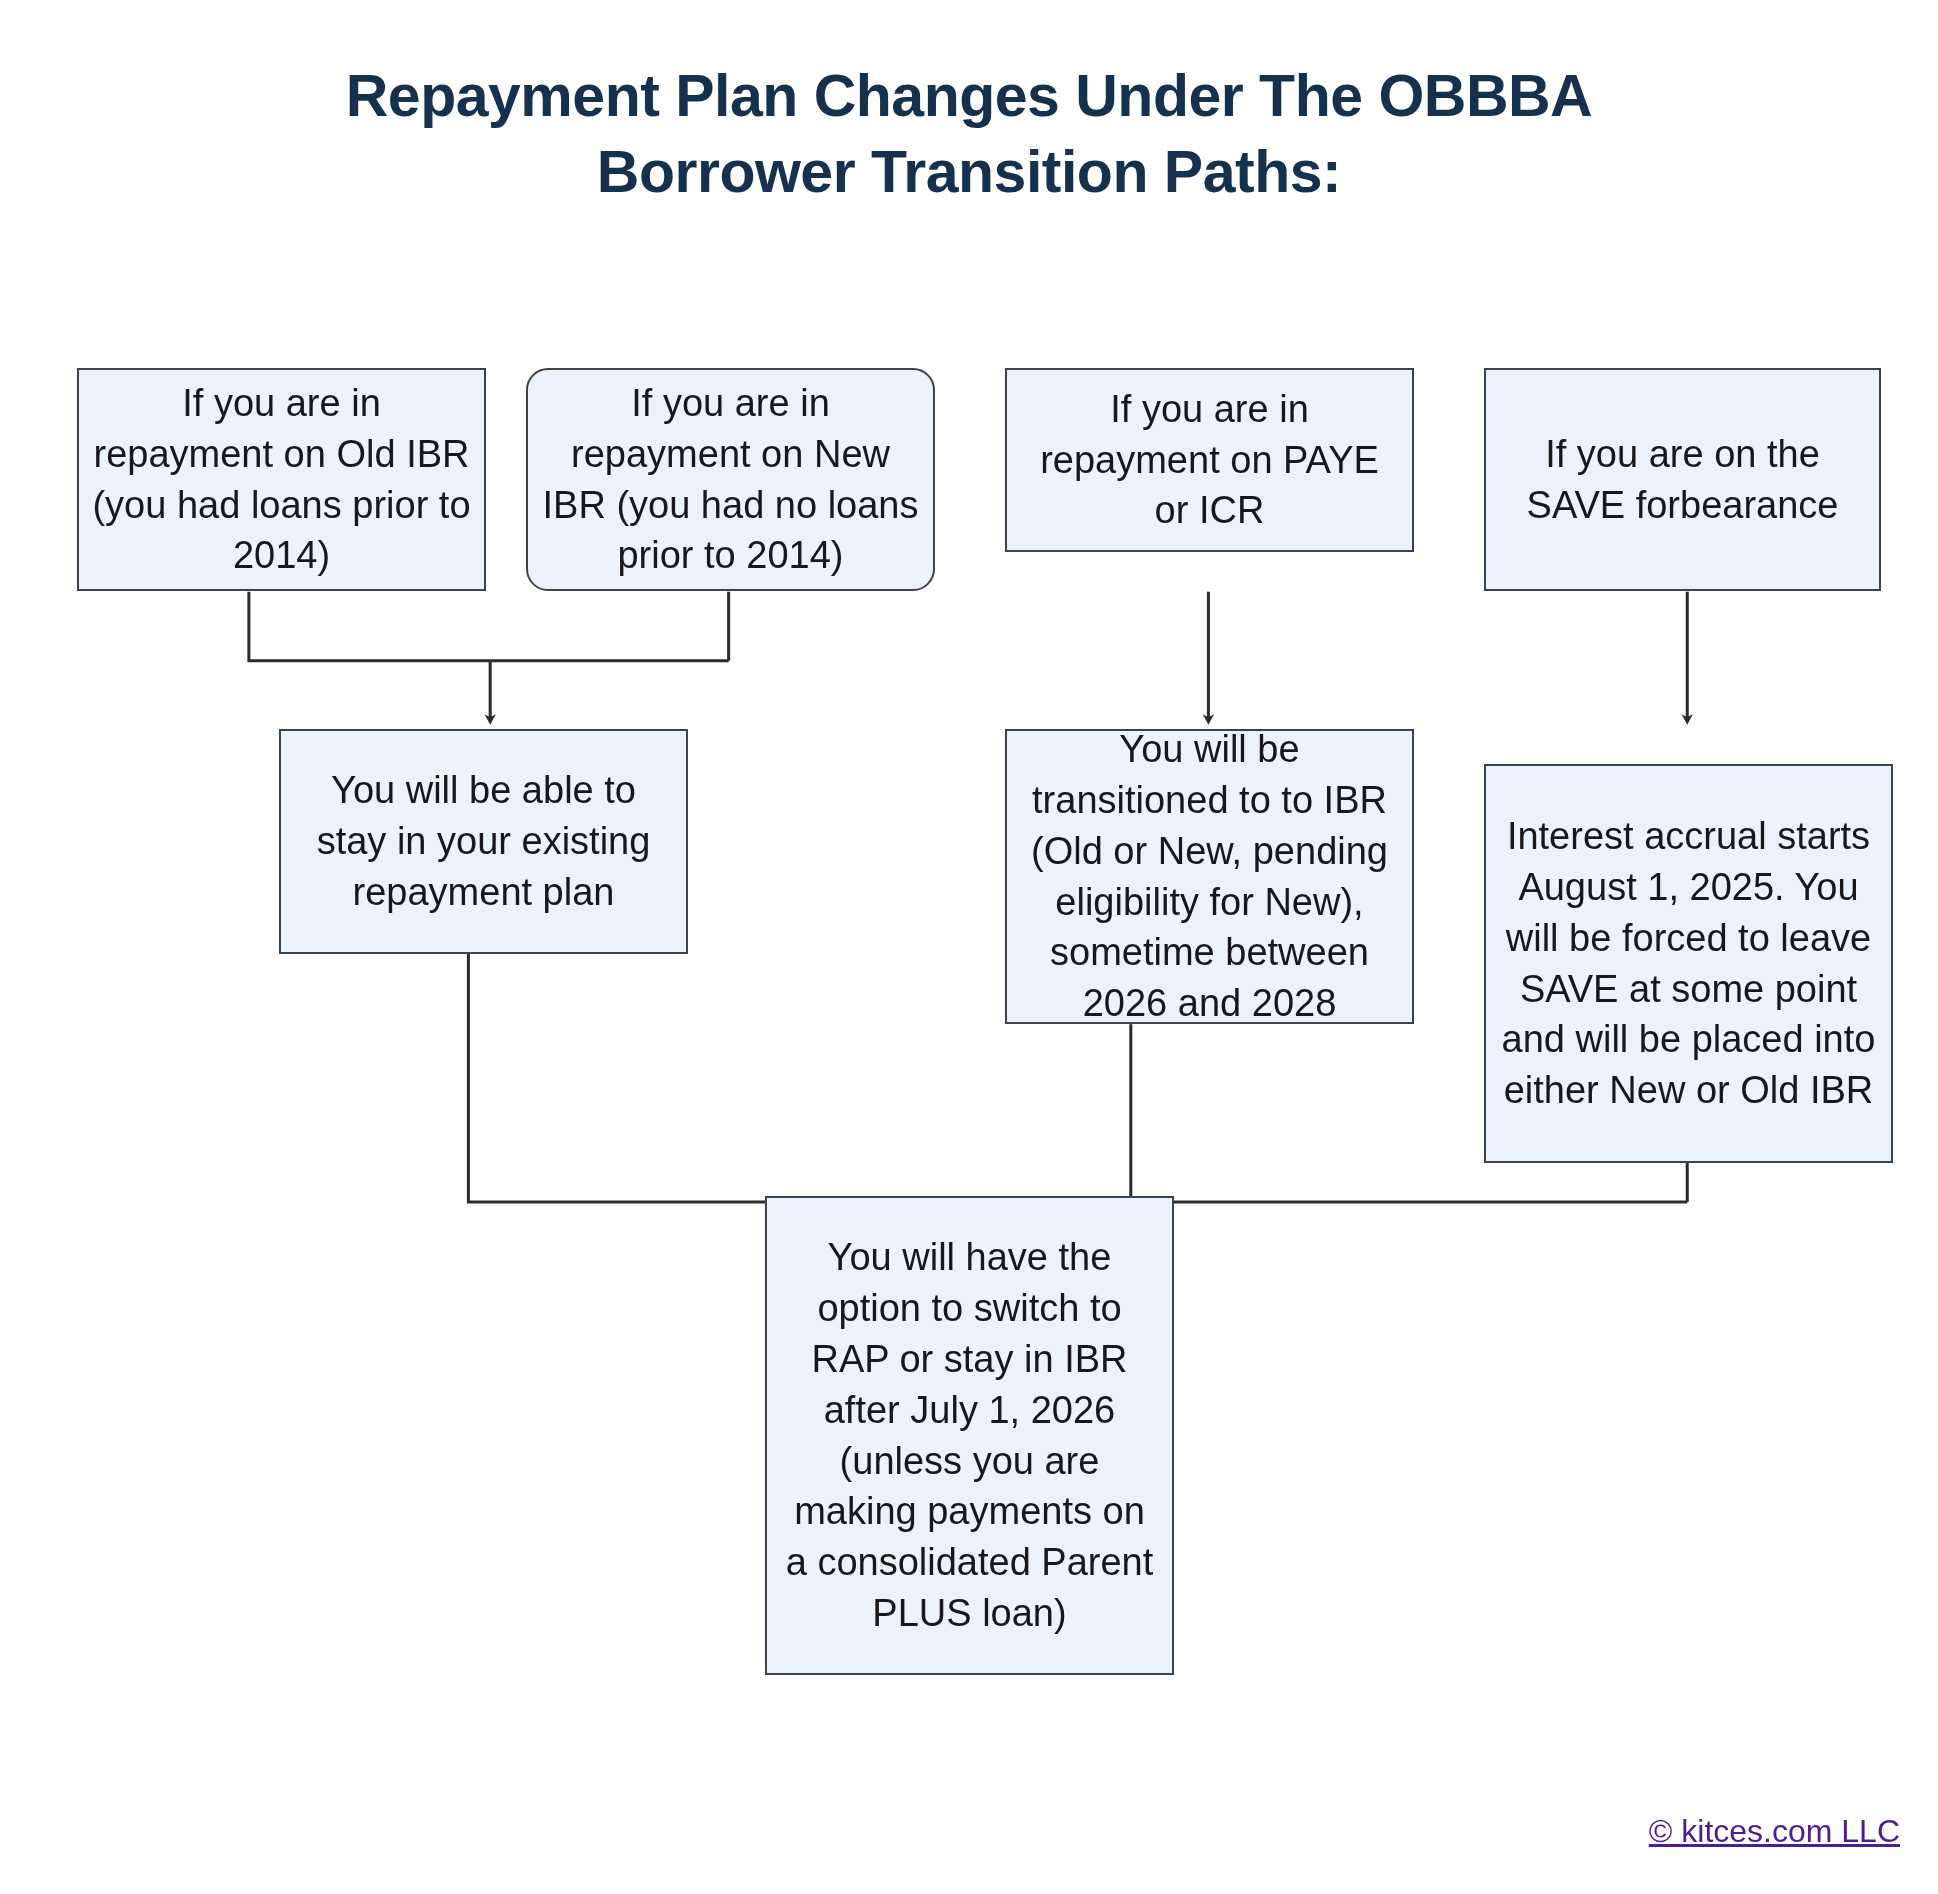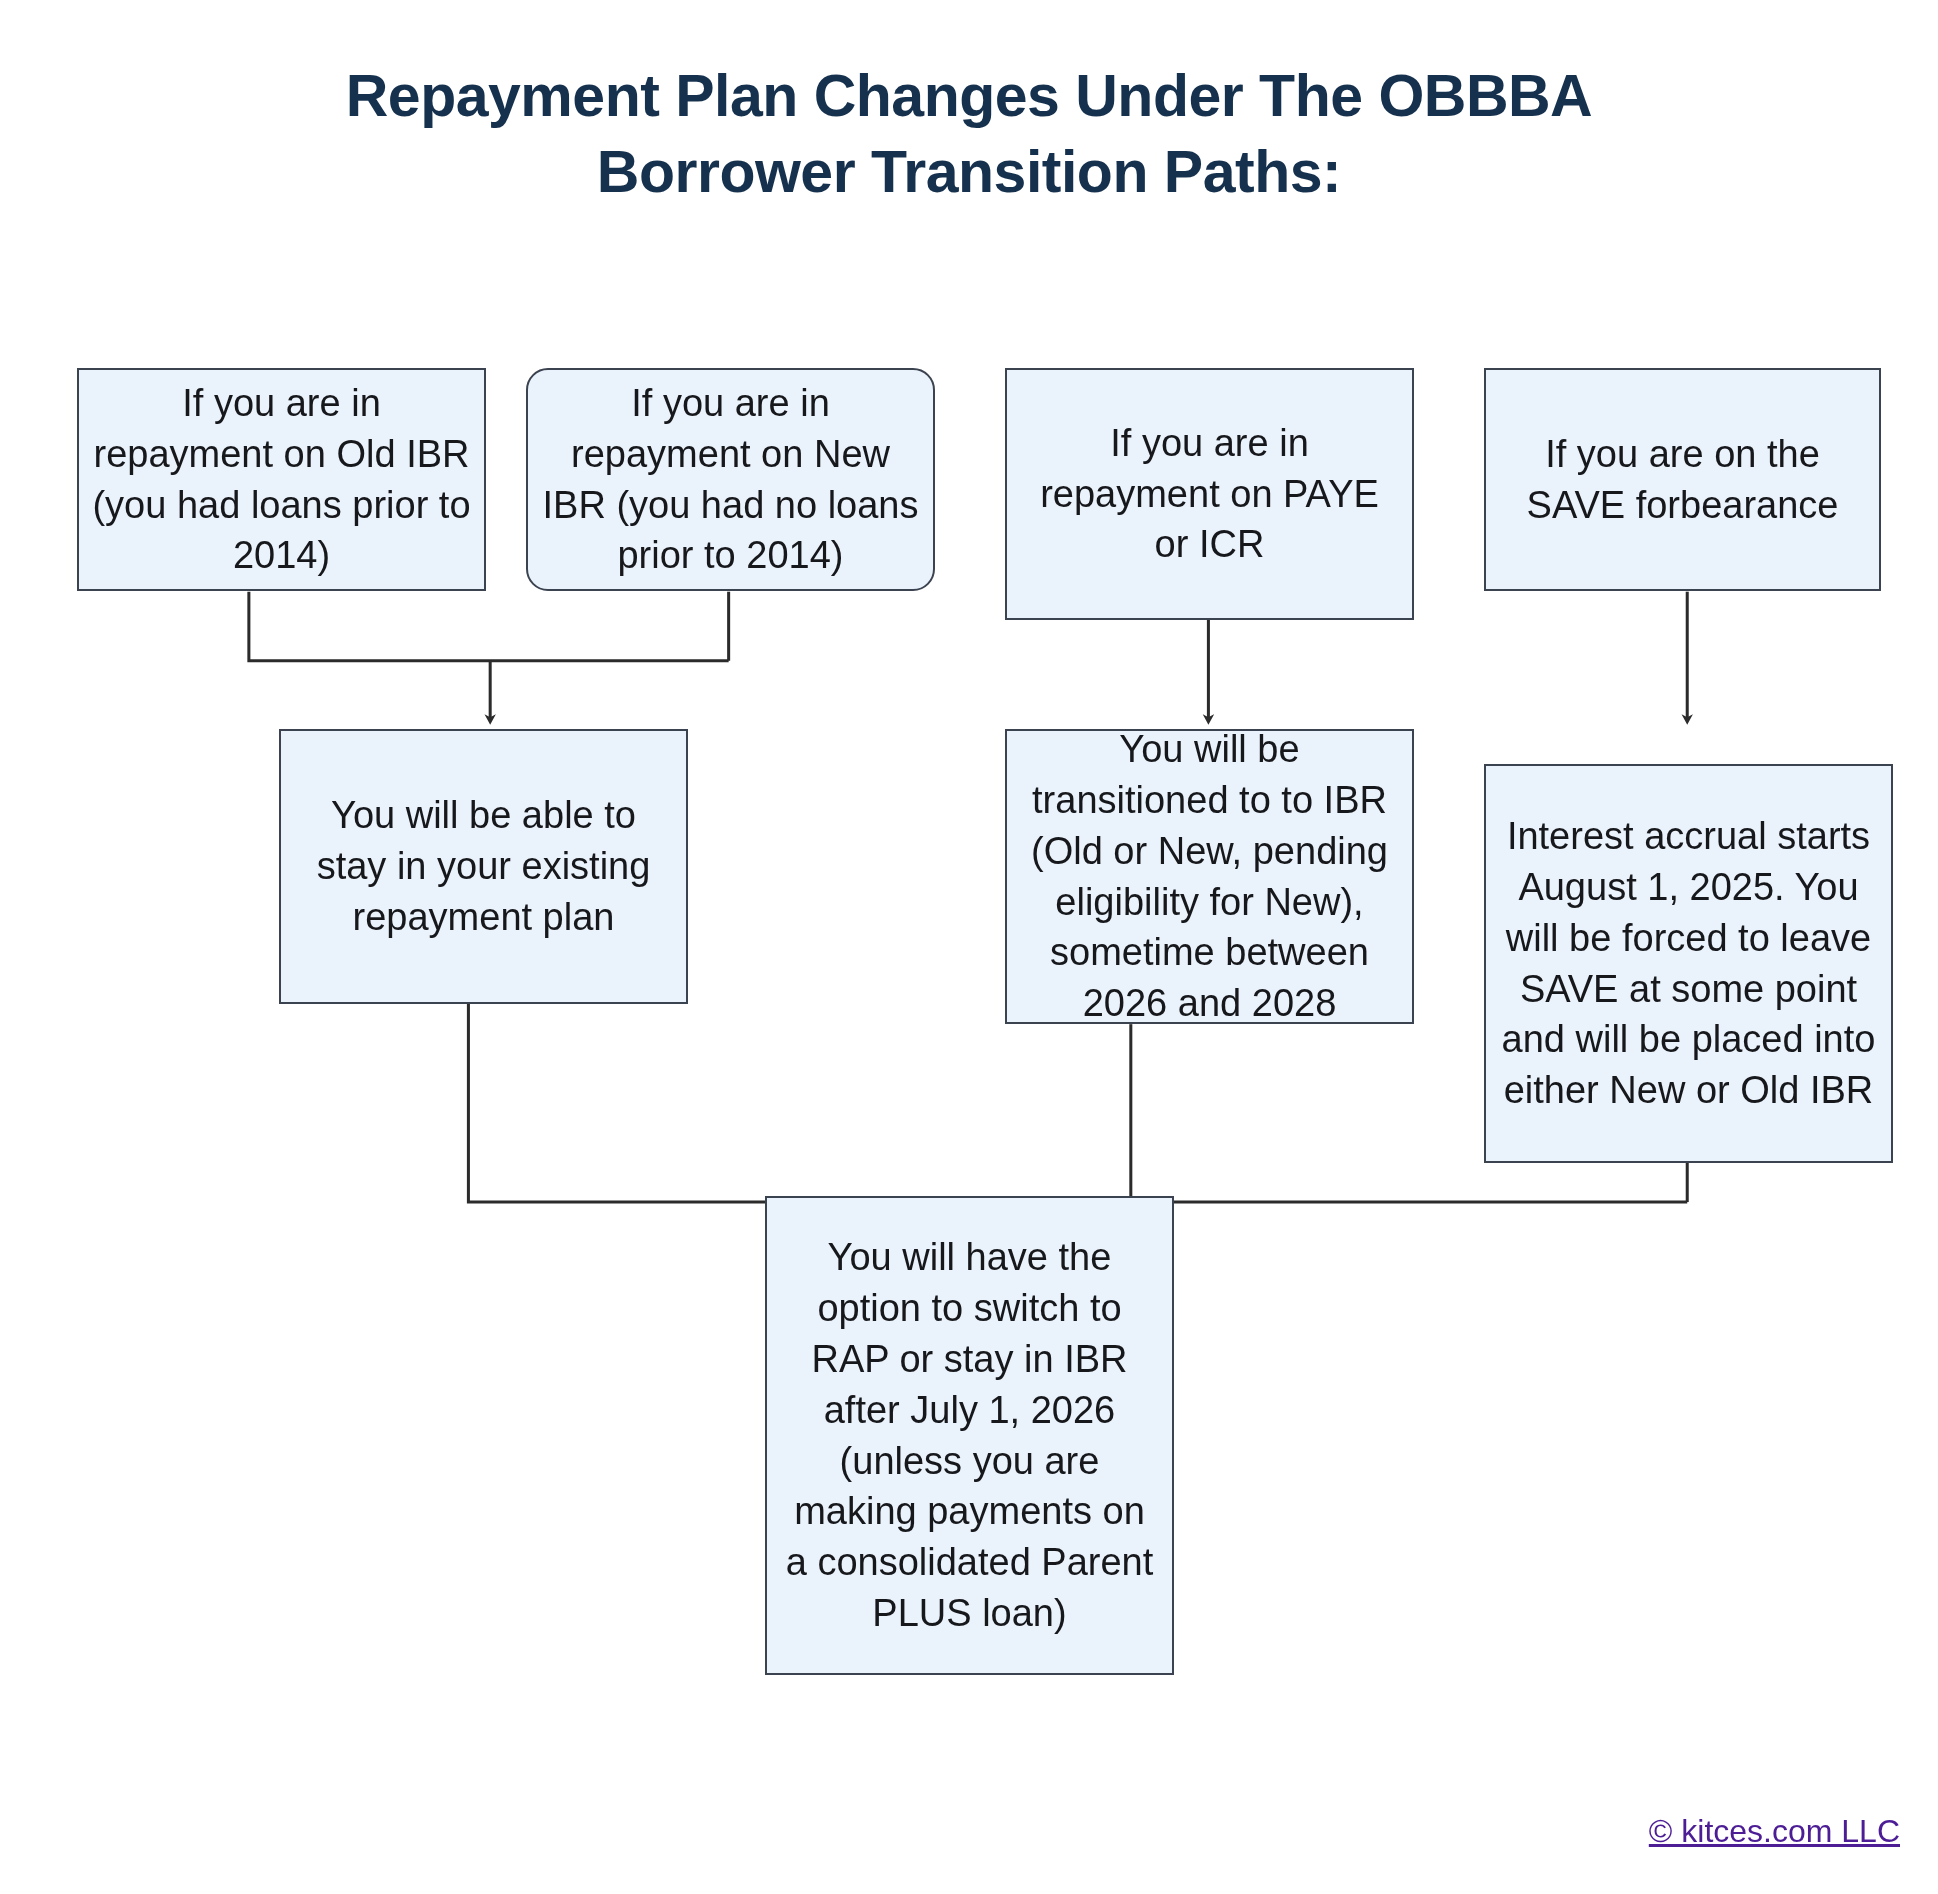--- a/index.html
+++ b/index.html
@@ -106,29 +106,29 @@
   </svg>
 
   <div class="node" style="left:45px; top:368px; width:409px; height:223px;margin-left:32px;">
     <span class="txt">If you are in repayment on Old IBR (you had loans prior to 2014)</span>
   </div>
 
   <div class="node" style="left:526px; top:368px; width:409px; height:223px;border-radius:22px;">
     <span class="txt">If you are in repayment on New IBR (you had no loans prior to 2014)</span>
   </div>
 
-  <div class="node" style="left:1005px; top:368px; width:409px; height:252px;">
+  <div class="node" style="left:1005px; top:368px; width:409px; height:184px;">
     <span class="txt">If you are in repayment on PAYE or ICR</span>
   </div>
 
   <div class="node" style="left:1484px; top:368px; width:397px; height:223px;">
     <span class="txt">If you are on the SAVE forbearance</span>
   </div>
 
-  <div class="node" style="left:279px; top:729px; width:409px; height:275px;">
+  <div class="node" style="left:279px; top:729px; width:409px; height:225px;">
     <span class="txt">You will be able to stay in your existing repayment plan</span>
   </div>
 
   <div class="node" style="left:1005px; top:729px; width:409px; height:295px;">
     <span class="txt">You will be transitioned to to IBR (Old or New, pending eligibility for New), sometime between 2026 and 2028</span>
   </div>
 
   <div class="node" style="left:1484px; top:764px; width:409px; height:399px;">
     <span class="txt">Interest accrual starts August 1, 2025. You will be forced to leave SAVE at some point and will be placed into either New or Old IBR</span>
   </div>

